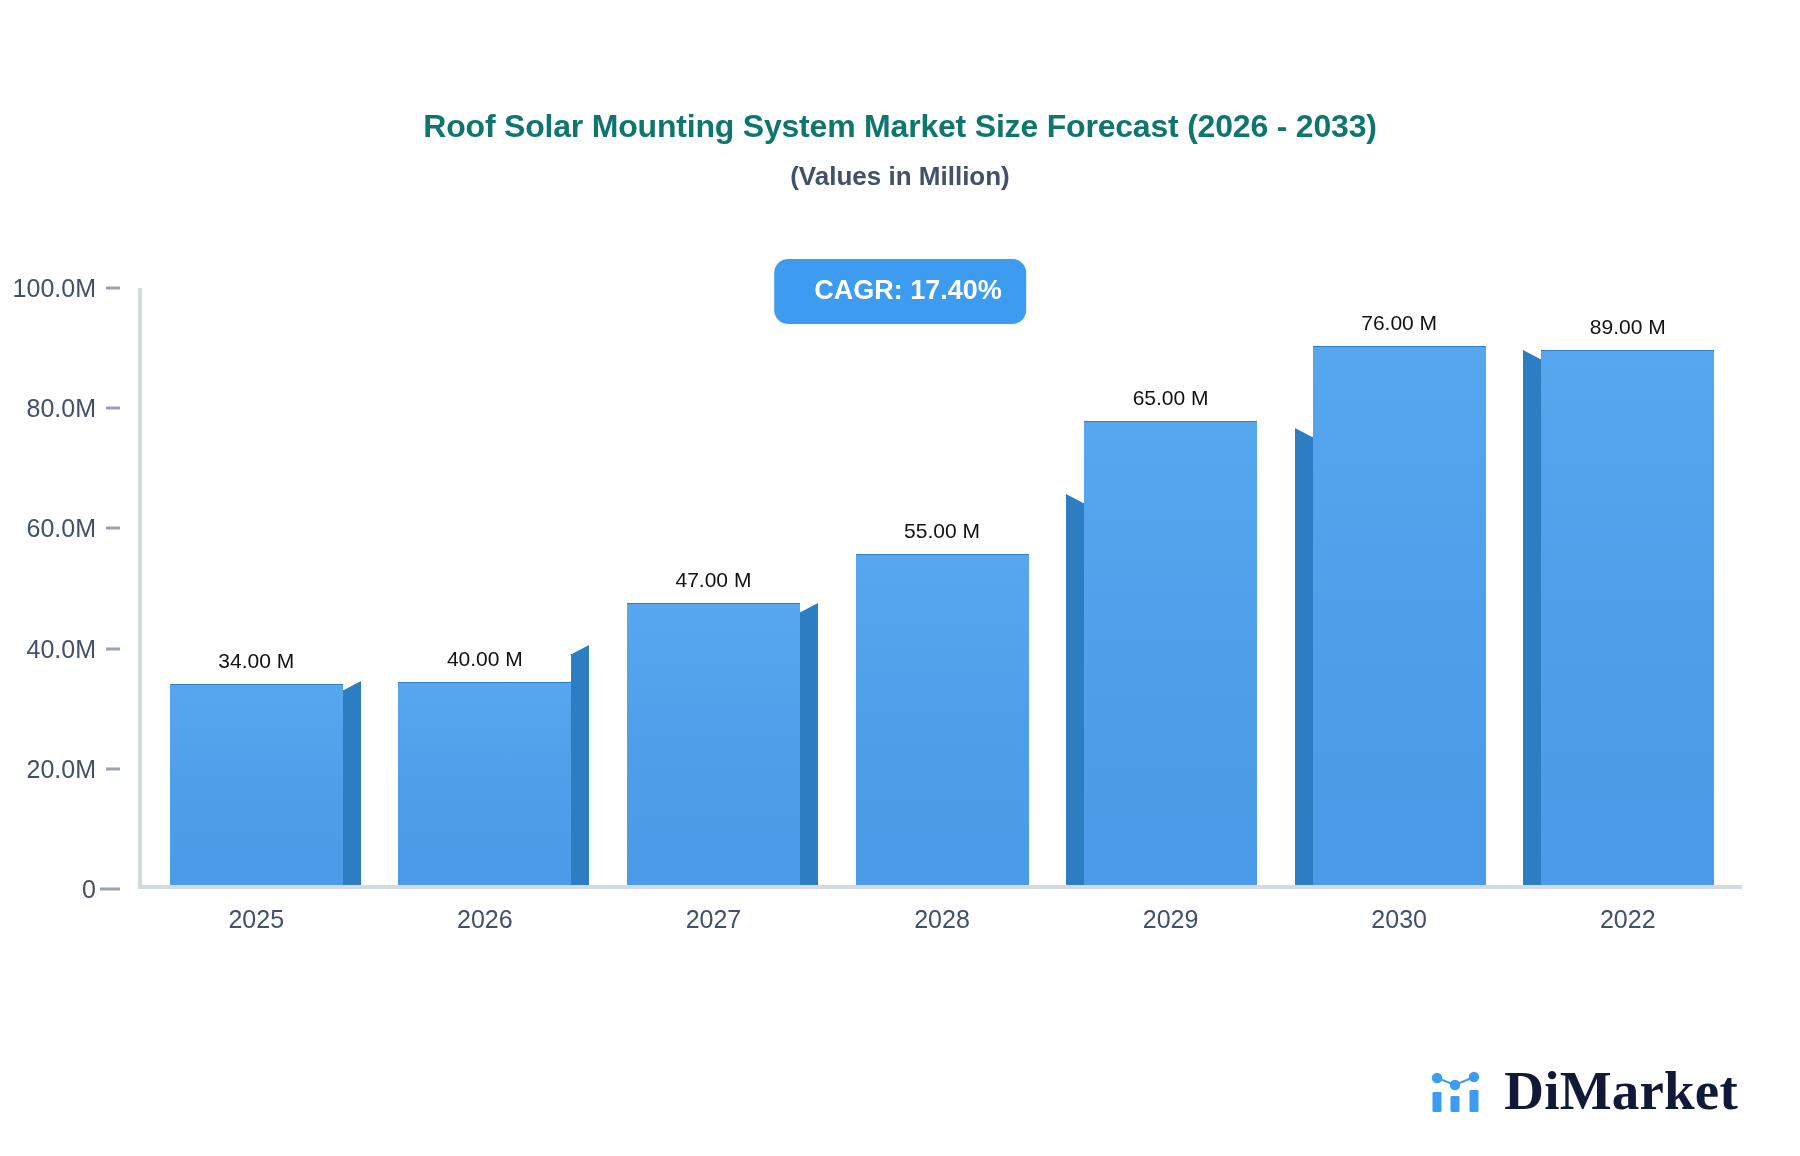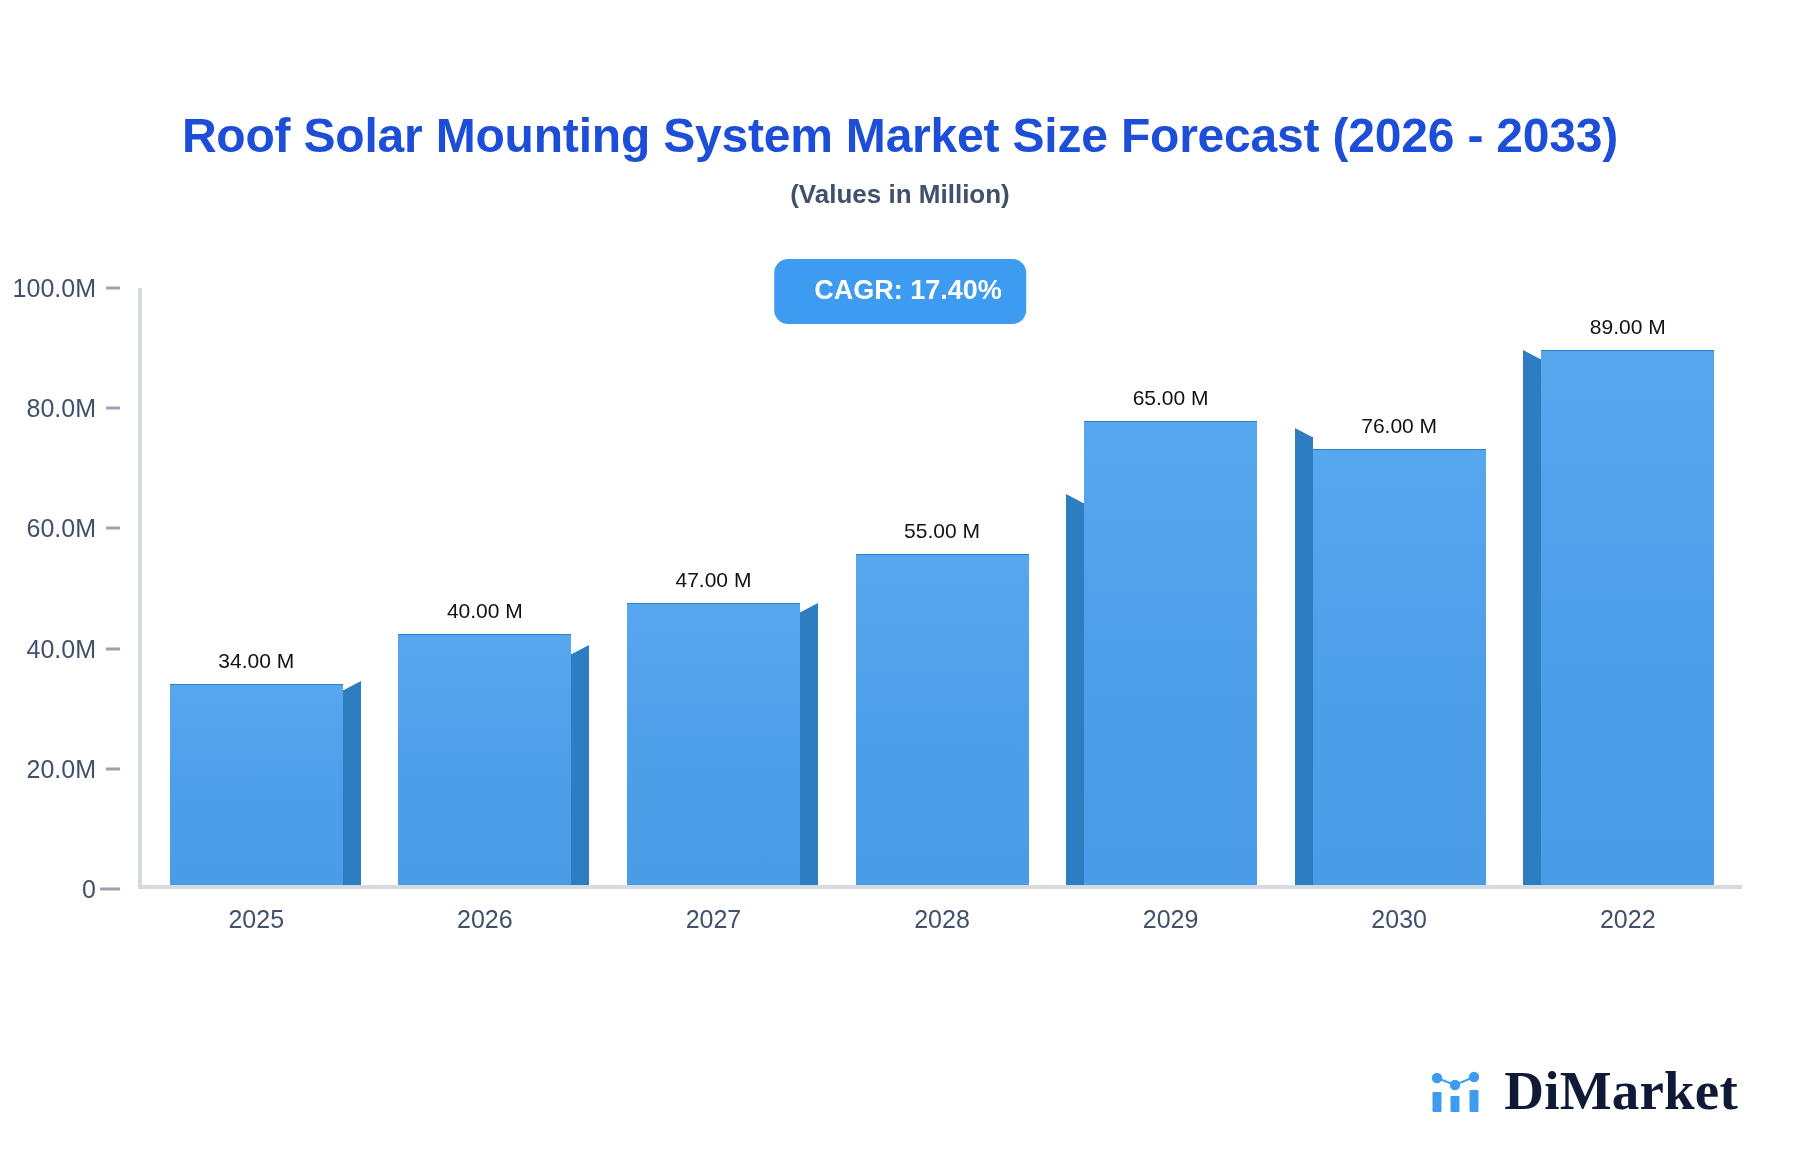--- a/index.html
+++ b/index.html
@@ -21,23 +21,23 @@
 
   
   .title-block {
     position: absolute;
     top: 108px;
     left: 0;
     right: 0;
     text-align: center;
   }
   .chart-title {
-    font-size: 48px;
+    font-size: 32px;
     font-weight: bold;
-    color: #1d4ed8;
+    color: #0f766e;
     letter-spacing: -0.2px;
     line-height: 1.15;
   }
   .chart-subtitle {
     margin-top: 16px;
     font-size: 26px;
     font-weight: bold;
     color: #41506b;
   }
 
@@ -259,21 +259,21 @@
           <div class="bar-wrap side-right">
             <div class="bar-side" style="height: 195.34px;"></div>
             <div class="bar-face" style="height: 201px;">
               <div class="bar-value">34.00 M</div>
             </div>
           </div>
         </div>
         <div class="bar-slot">
           <div class="bar-wrap side-right">
             <div class="bar-side" style="height: 231.4px;"></div>
-            <div class="bar-face" style="height: 251px;">
+            <div class="bar-face" style="height: 203px;">
               <div class="bar-value">40.00 M</div>
             </div>
           </div>
         </div>
         <div class="bar-slot">
           <div class="bar-wrap side-right">
             <div class="bar-side" style="height: 273.47px;"></div>
             <div class="bar-face" style="height: 282.47px;">
               <div class="bar-value">47.00 M</div>
             </div>
@@ -290,21 +290,21 @@
           <div class="bar-wrap side-left">
             <div class="bar-side" style="height: 381.65px;"></div>
             <div class="bar-face" style="height: 464px;">
               <div class="bar-value">65.00 M</div>
             </div>
           </div>
         </div>
         <div class="bar-slot">
           <div class="bar-wrap side-left">
             <div class="bar-side" style="height: 447.76px;"></div>
-            <div class="bar-face" style="height: 436px;">
+            <div class="bar-face" style="height: 539px;">
               <div class="bar-value">76.00 M</div>
             </div>
           </div>
         </div>
         <div class="bar-slot">
           <div class="bar-wrap side-left">
             <div class="bar-side" style="height: 525.89px;"></div>
             <div class="bar-face" style="height: 534.89px;">
               <div class="bar-value">89.00 M</div>
             </div>

